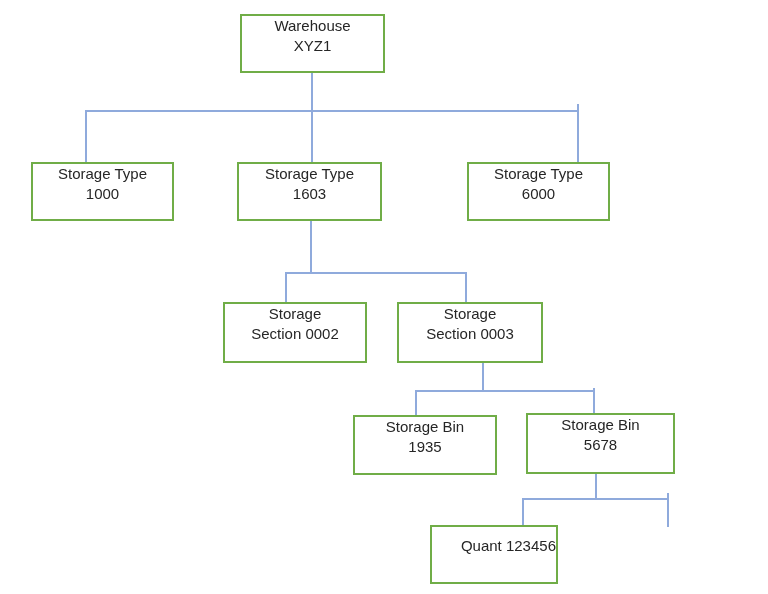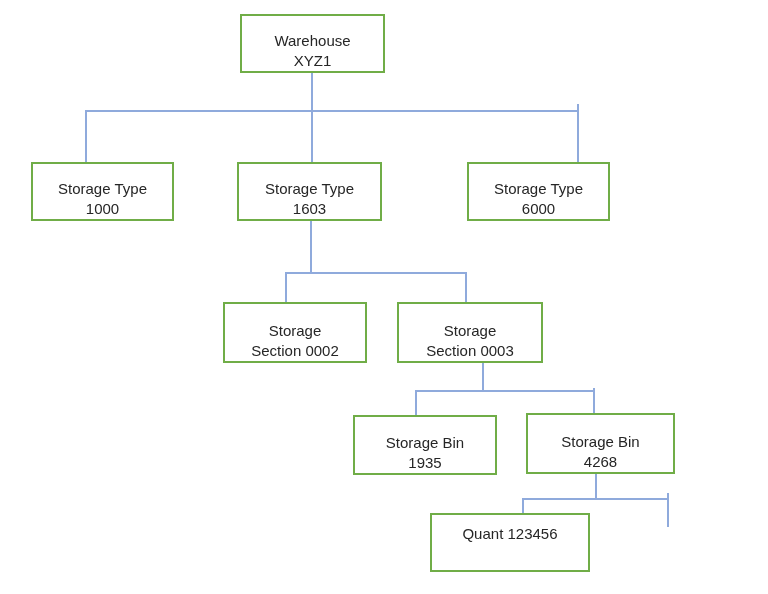--- a/index.html
+++ b/index.html
@@ -12,21 +12,21 @@
     overflow: hidden;
   }
   .node {
     position: absolute;
     box-sizing: border-box;
     border: 2px solid var(--border-c, #70AD47);
     background: #ffffff;
     display: flex;
     flex-direction: column;
     align-items: center;
-    justify-content: flex-end;
+    justify-content: flex-start;
     text-align: center;
     font-size: 15px;
     line-height: 20px;
     color: var(--text-c, #262626);
   }
   .node.top-align { justify-content: flex-start; padding-top: 9px; }
   .conn {
     position: absolute;
     background: var(--conn-c, #8FAADC);
   }
@@ -87,21 +87,21 @@
     <span>Section 0003</span>
   </div>
 
   <div class="node" style="left:353px; top:415px; width:144px; height:60px;">
     <span>Storage Bin</span>
     <span>1935</span>
   </div>
 
   <div class="node" style="left:526px; top:413px; width:149px; height:61px;">
     <span>Storage Bin</span>
-    <span>4268</span>
+    <span>5678</span>
   </div>
 
-  <div class="node top-align" style="left:430px; top:513px; width:160px; height:59px;">
+  <div class="node top-align" style="left:430px; top:525px; width:128px; height:59px;align-items:flex-end;">
     <span>Quant 123456</span>
   </div>
 
 
 </div>
 
 </body></html>

